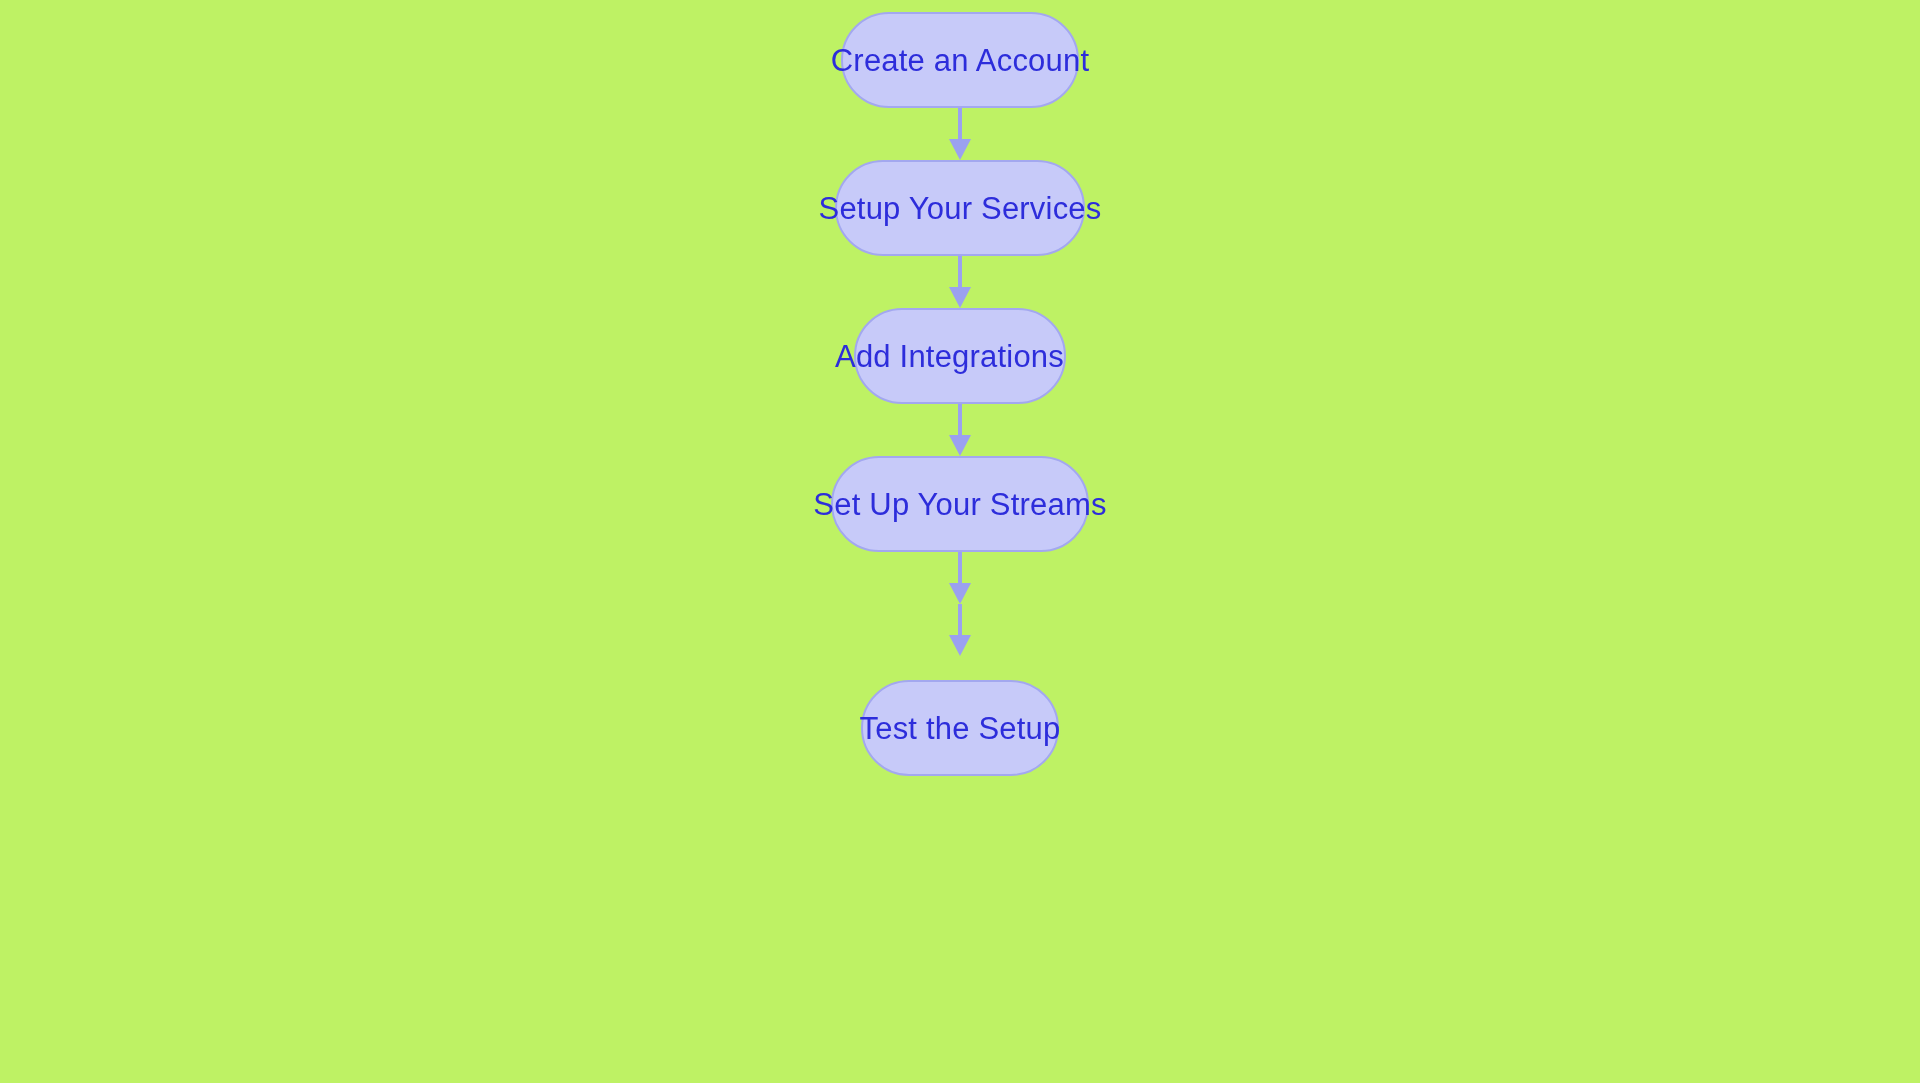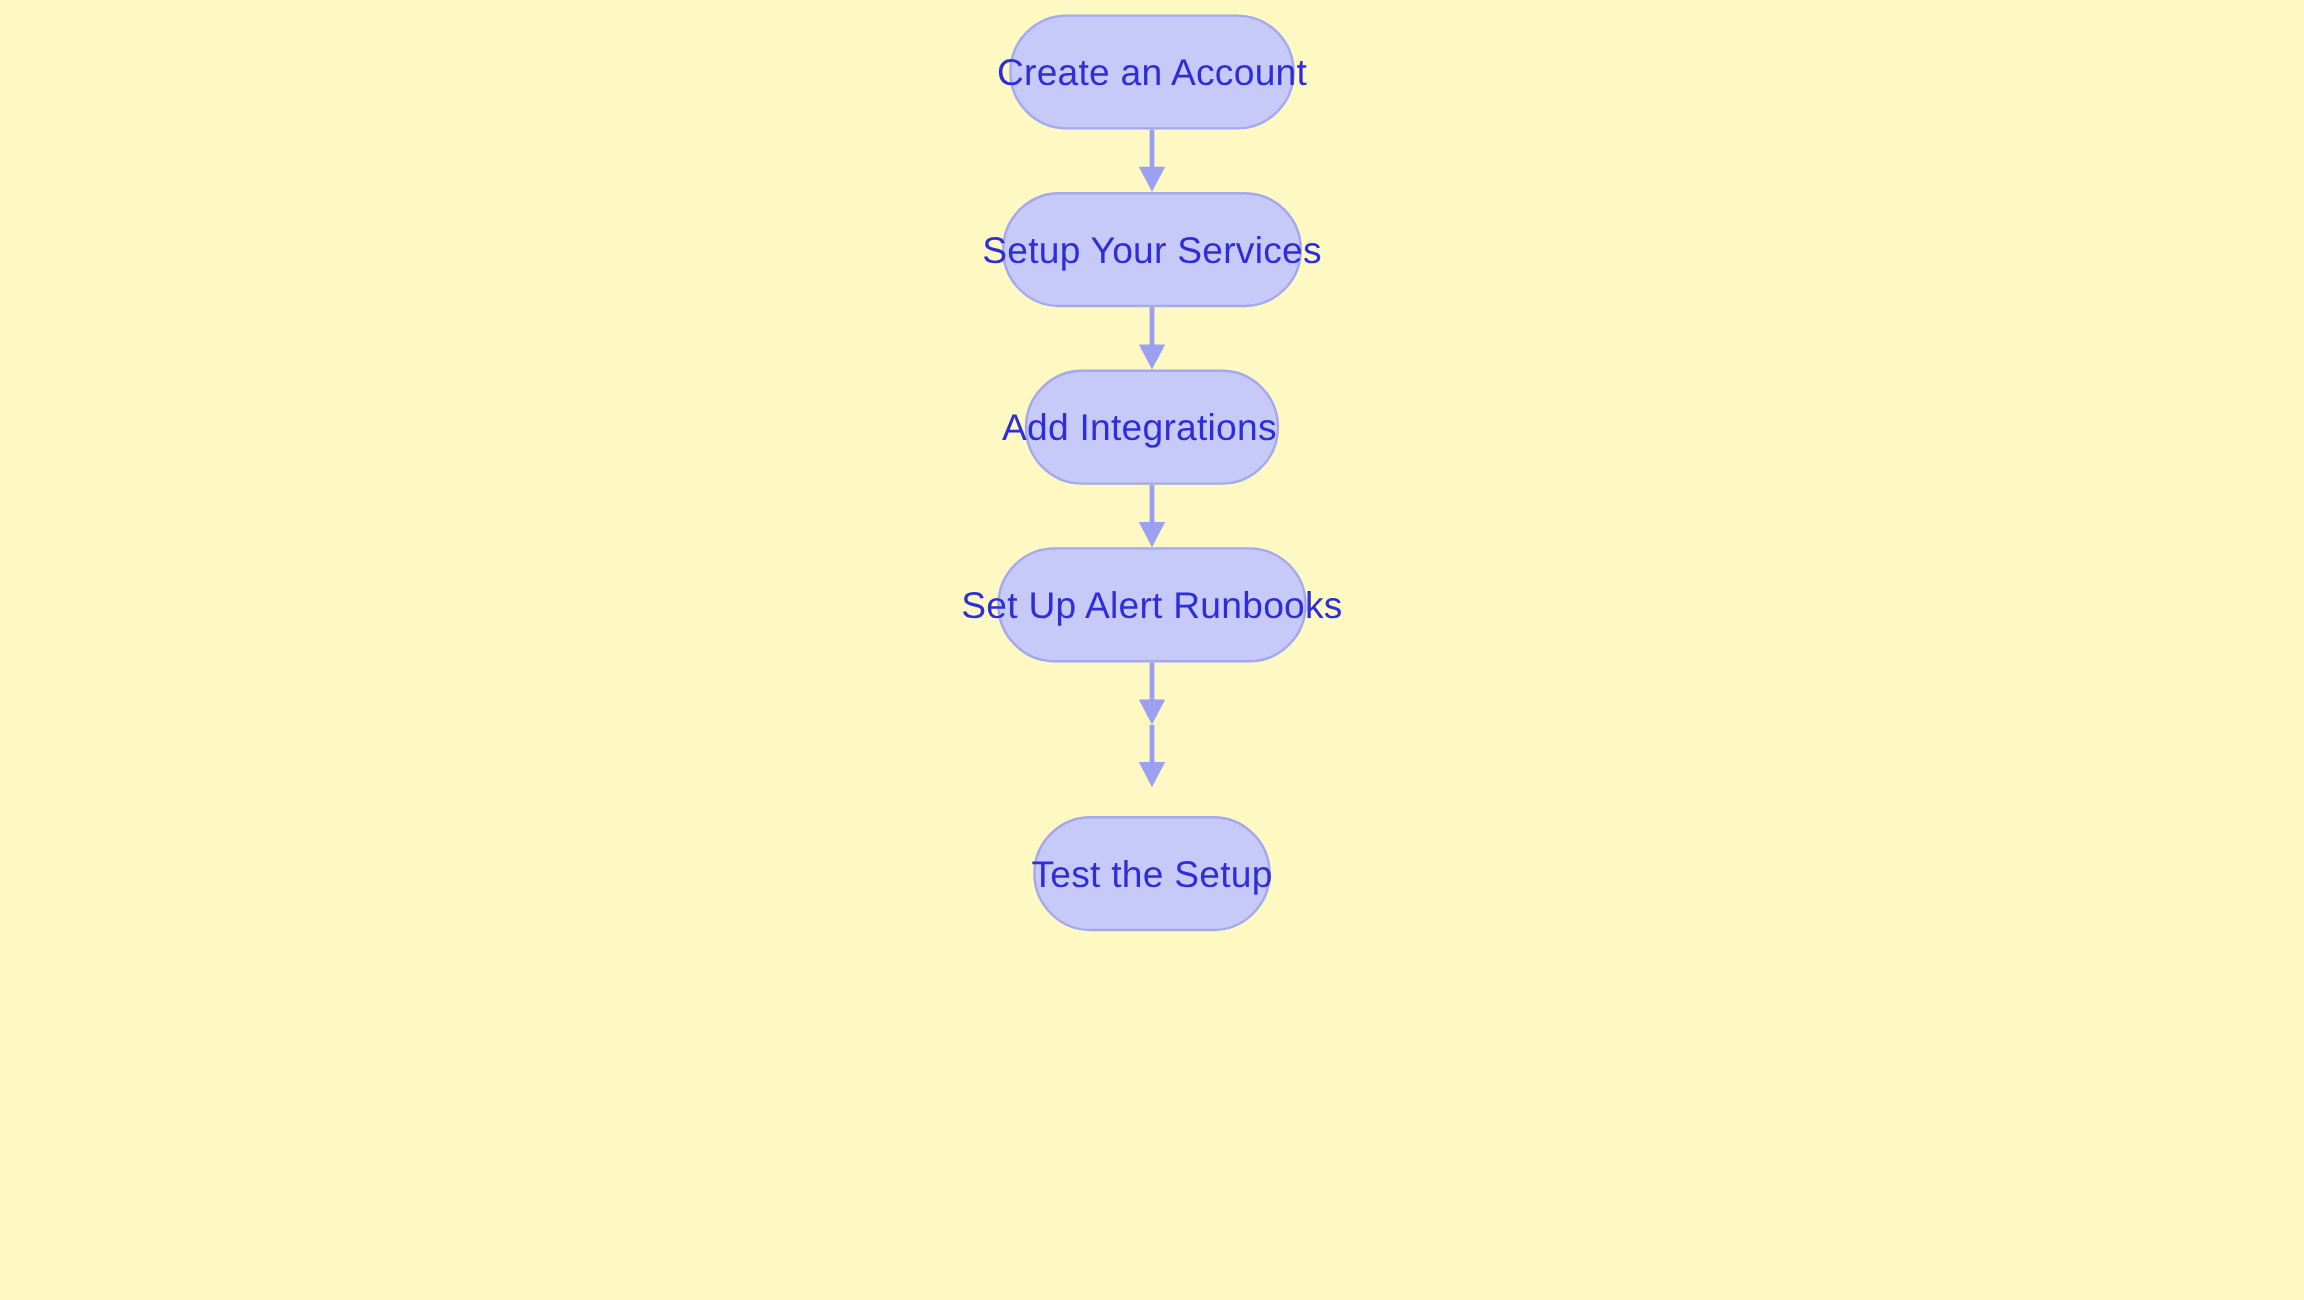--- a/index.html
+++ b/index.html
@@ -11,21 +11,21 @@
     width: 1920px;
     height: 1083px;
     font-family: "Liberation Sans", sans-serif;
     overflow: hidden;
   }
 
   #flowchart {
     position: relative;
     width: 1920px;
     height: 1083px;
-    background: #fef9c3;
+    background: #bef264;
   }
 
   .flow-column {
     position: absolute;
     left: 0;
     top: 0;
     width: 1920px;
     height: 1083px;
     display: flex;
     flex-direction: column;
@@ -109,21 +109,21 @@
     <div class="node" style="width:212px;justify-content:flex-end;">
       <span class="node-label">Add Integrations</span>
     </div>
 
     <div class="connector" style="height:52px;">
       <div class="stem"></div>
       <div class="head"></div>
     </div>
 
     <div class="node" style="width:258px;">
-      <span class="node-label">Set Up Alert Runbooks</span>
+      <span class="node-label">Set Up Your Streams</span>
     </div>
 
     <div class="connector" style="height:52px;">
       <div class="stem"></div>
       <div class="head"></div>
     </div>
 
 
     <div class="connector" style="height:52px;">
       <div class="stem"></div>

